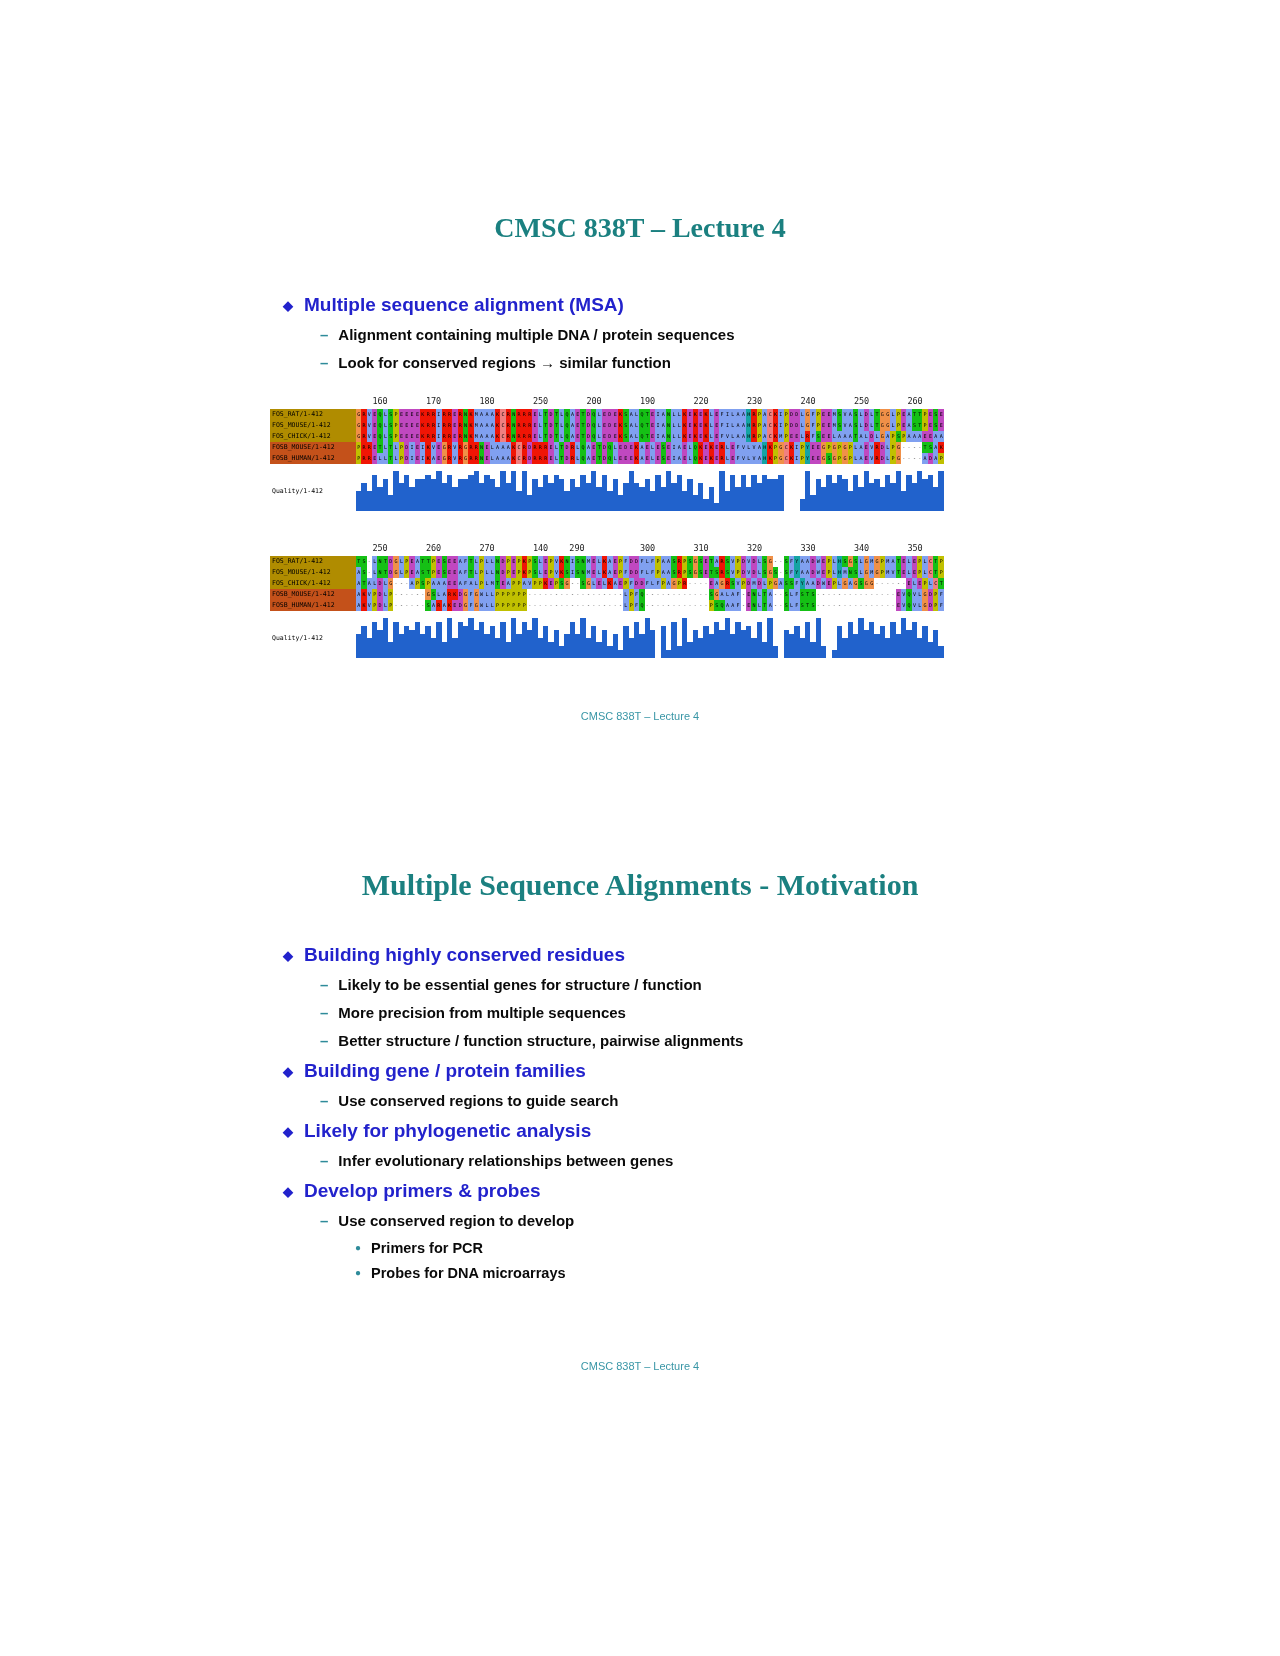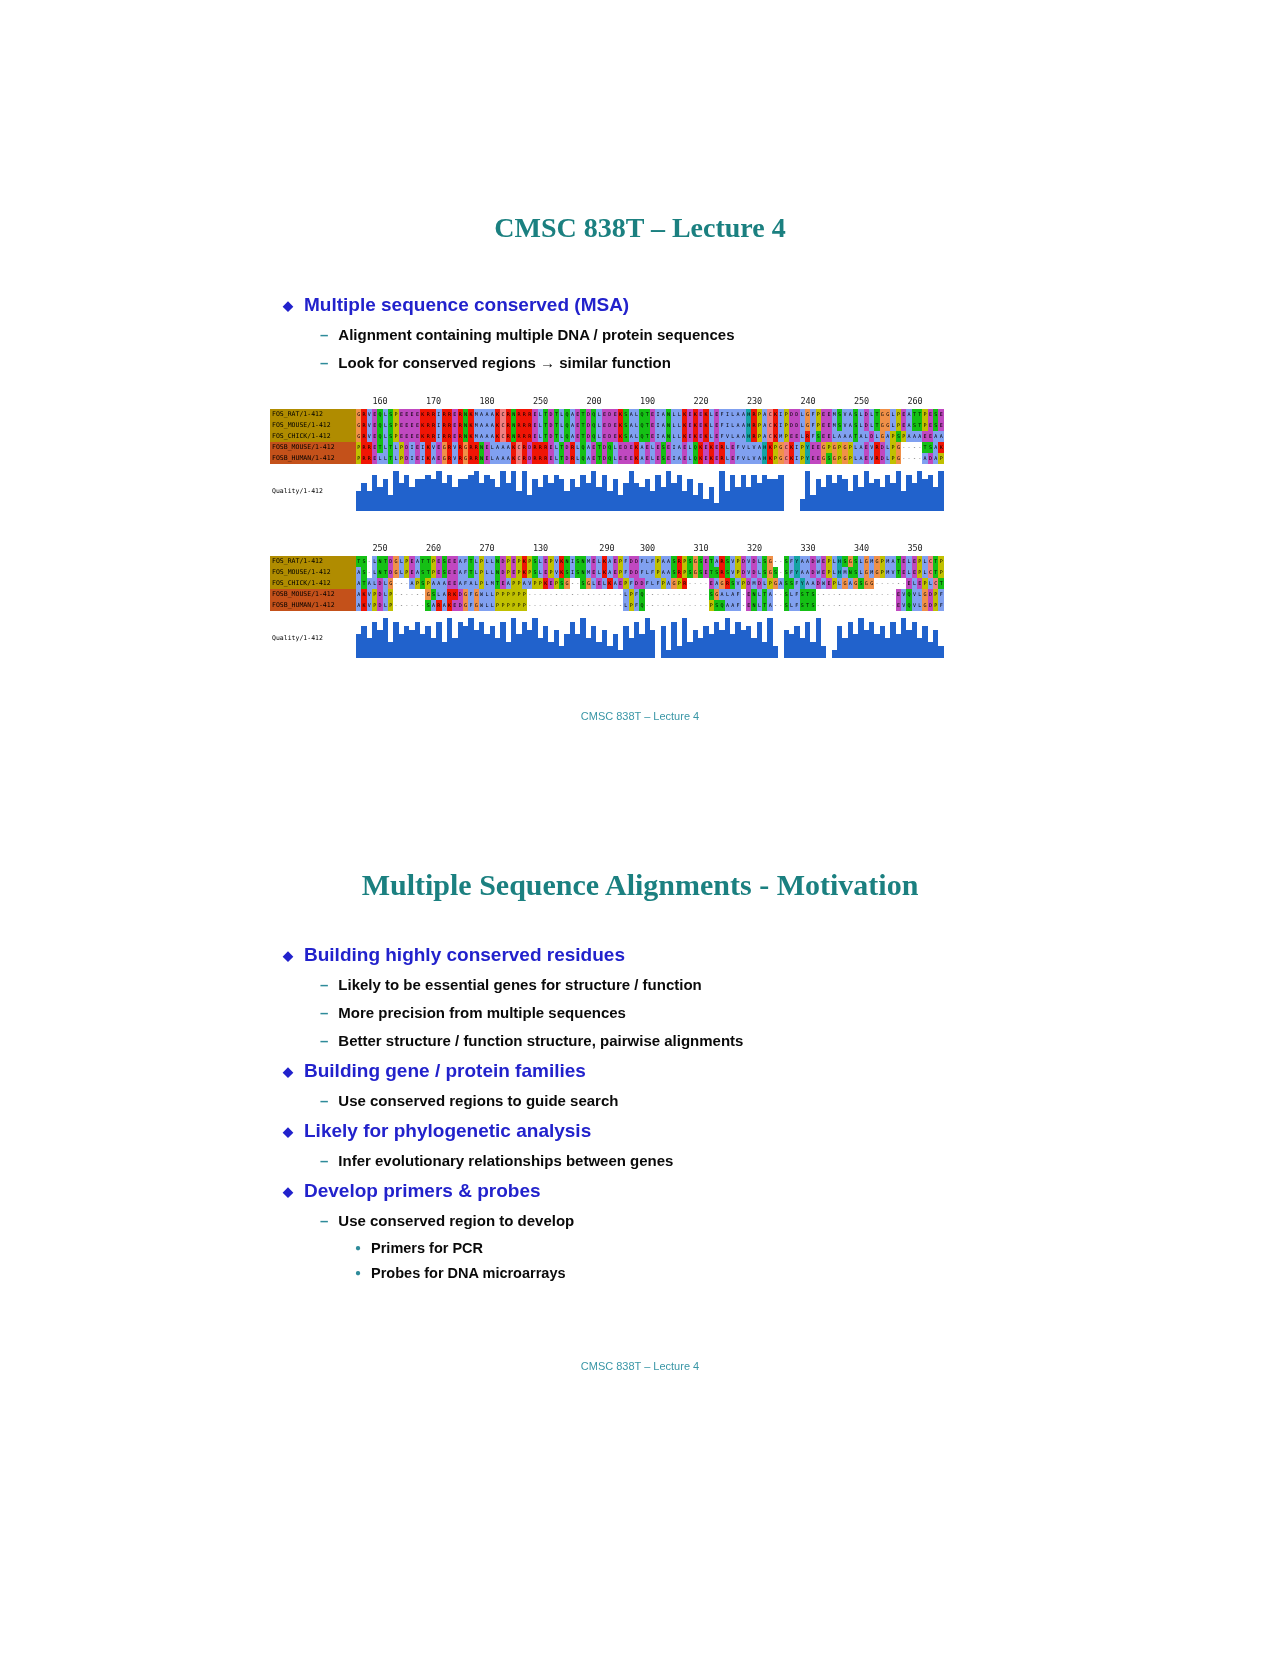--- a/index.html
+++ b/index.html
@@ -46,21 +46,21 @@
   #footer2{top:1360px;}
 </style>
 </head>
 <body>
 
 <div class="slide-title" id="slide1-title">CMSC 838T – Lecture 4</div>
 
 <div class="bullets" id="slide1-bullets">
     <div class="b1">
       <span class="mk">◆</span>
-      <span class="tx">Multiple sequence conserved (MSA)</span>
+      <span class="tx">Multiple sequence alignment (MSA)</span>
     </div>
     <div class="b2">
       <span class="mk">–</span>
       <span class="tx">Alignment containing multiple DNA / protein sequences</span>
     </div>
     <div class="b2">
       <span class="mk">–</span>
       <span class="tx">Look for conserved regions → similar function</span>
     </div>
   </div>
@@ -768,22 +768,22 @@
         <span class="qbar" style="width: 5.35px; height: 24px; background: rgb(33, 98, 204);"></span>
         <span class="qbar" style="width: 5.35px; height: 40px; background: rgb(33, 98, 204);"></span>
       </div>
     </div>
   </div>
 <div class="msa" id="align2">
     <div class="ruler" style="width: 674.5px;">
       <span style="left: 110.075px;">250</span>
       <span style="left: 163.575px;">260</span>
       <span style="left: 217.075px;">270</span>
-      <span style="left: 270.575px;">130</span>
-      <span style="left: 337px;">290</span>
+      <span style="left: 270.575px;">140</span>
+      <span style="left: 307px;">290</span>
       <span style="left: 377.575px;">300</span>
       <span style="left: 431.075px;">310</span>
       <span style="left: 484.575px;">320</span>
       <span style="left: 538.075px;">330</span>
       <span style="left: 591.575px;">340</span>
       <span style="left: 645.075px;">350</span>
     </div>
     <div class="seqrow">
       <div class="rowlabel" style="width: 86px; height: 11px; background: rgb(176, 140, 0);">FOS_RAT/1-412</div>
       <div class="cells">

